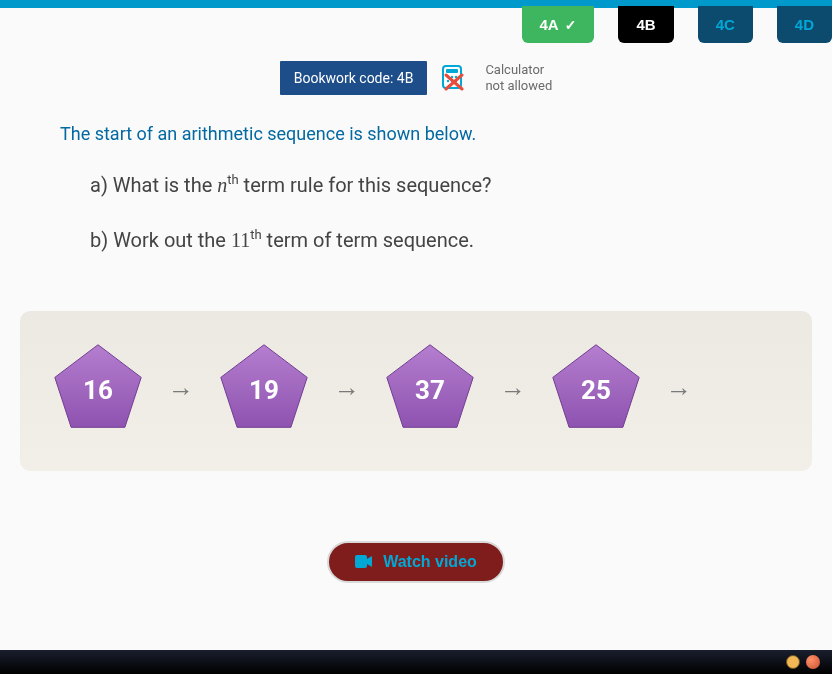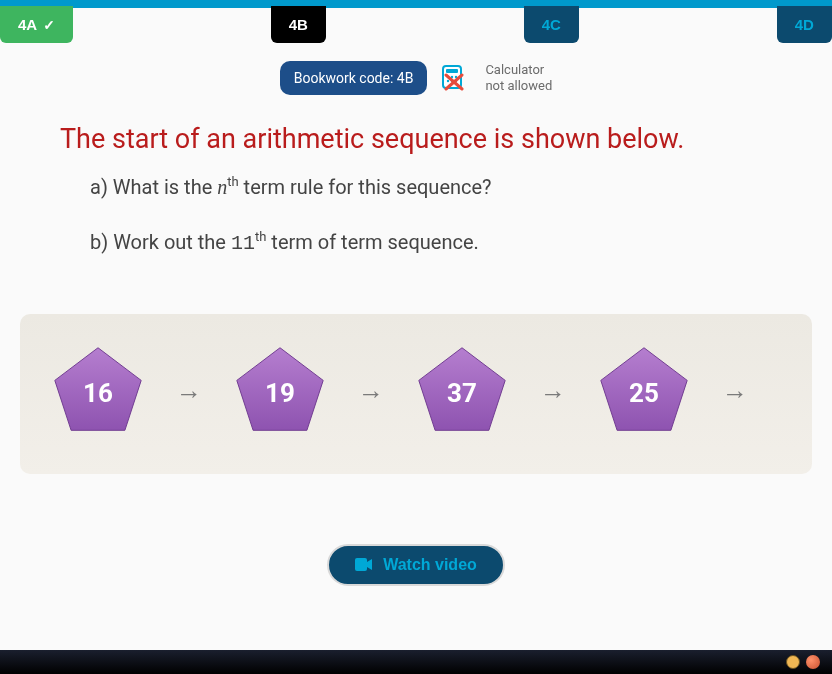--- a/index.html
+++ b/index.html
@@ -11,22 +11,22 @@
       overflow: hidden;
       position: relative;
     }
     .top-bar {
       background: #0099cc;
       height: 8px;
       width: 100%;
     }
     .tabs {
       display: flex;
-      justify-content: space-between;
-      gap: 6px;
+      justify-content: flex-end;
+      gap: 24px;
       margin-top: -2px;
     }
     .tab {
       padding: 10px 18px;
       font-size: 15px;
       font-weight: 600;
       color: #00a8d6;
       background: #0c4a6e;
       border: none;
       border-radius: 0 0 6px 6px;
@@ -48,21 +48,21 @@
       display: flex;
       justify-content: center;
       align-items: center;
       gap: 14px;
       margin-top: 18px;
     }
     .bookwork {
       background: #1d4e89;
       color: #fff;
       padding: 9px 14px;
-      border-radius: 10px;
+      border-radius: 1px;
       font-size: 14px;
     }
     .calc-block {
       display: flex;
       align-items: center;
       gap: 20px;
     }
     .calc-icon {
       position: relative;
       width: 24px;
@@ -72,41 +72,41 @@
     .calc-text {
       font-size: 13px;
       color: #6b6b6b;
       line-height: 1.2;
     }
     .content {
       padding: 28px 60px 0 60px;
       color: #333;
     }
     .intro {
-      font-size: 27px;
-      margin-bottom: 19px;
-      color: #b91c1c;
+      font-size: 18px;
+      margin-bottom: 28px;
+      color: #0369a1;
     }
     .part {
       font-size: 20px;
       margin-bottom: 30px;
       padding-left: 30px;
       color: #444;
     }
     .part sup { font-size: 13px; vertical-align: super; }
     .math-n { font-style: italic; font-family: Georgia, serif; }
-    .math-num { font-family: Liberation Mono, monospace; }
+    .math-num { font-family: Liberation Serif, serif; }
     .sequence-panel {
       background: linear-gradient(#ece9e2, #f2efe9);
       border-radius: 10px;
       margin: 60px 20px 0 20px;
       padding: 28px 30px 36px 30px;
       display: flex;
       align-items: center;
-      gap: 30px;
+      gap: 22px;
     }
     .pentagon {
       position: relative;
       width: 96px;
       height: 96px;
     }
     .pentagon svg { width: 100%; height: 100%; display: block; }
     .pentagon .num {
       position: absolute;
       top: 50%;
@@ -120,21 +120,21 @@
       color: #7a7a7a;
       font-size: 26px;
       font-weight: 700;
     }
     .watch-btn-wrap {
       display: flex;
       justify-content: center;
       margin-top: 70px;
     }
     .watch-btn {
-      background: #0c4a6e;
+      background: #7f1d1d;
       border: 2px solid #d9d9d9;
       border-radius: 999px;
       padding: 10px 26px;
       display: flex;
       align-items: center;
       gap: 10px;
       font-size: 16px;
       font-weight: 700;
       color: #00a8d6;
       cursor: pointer;

